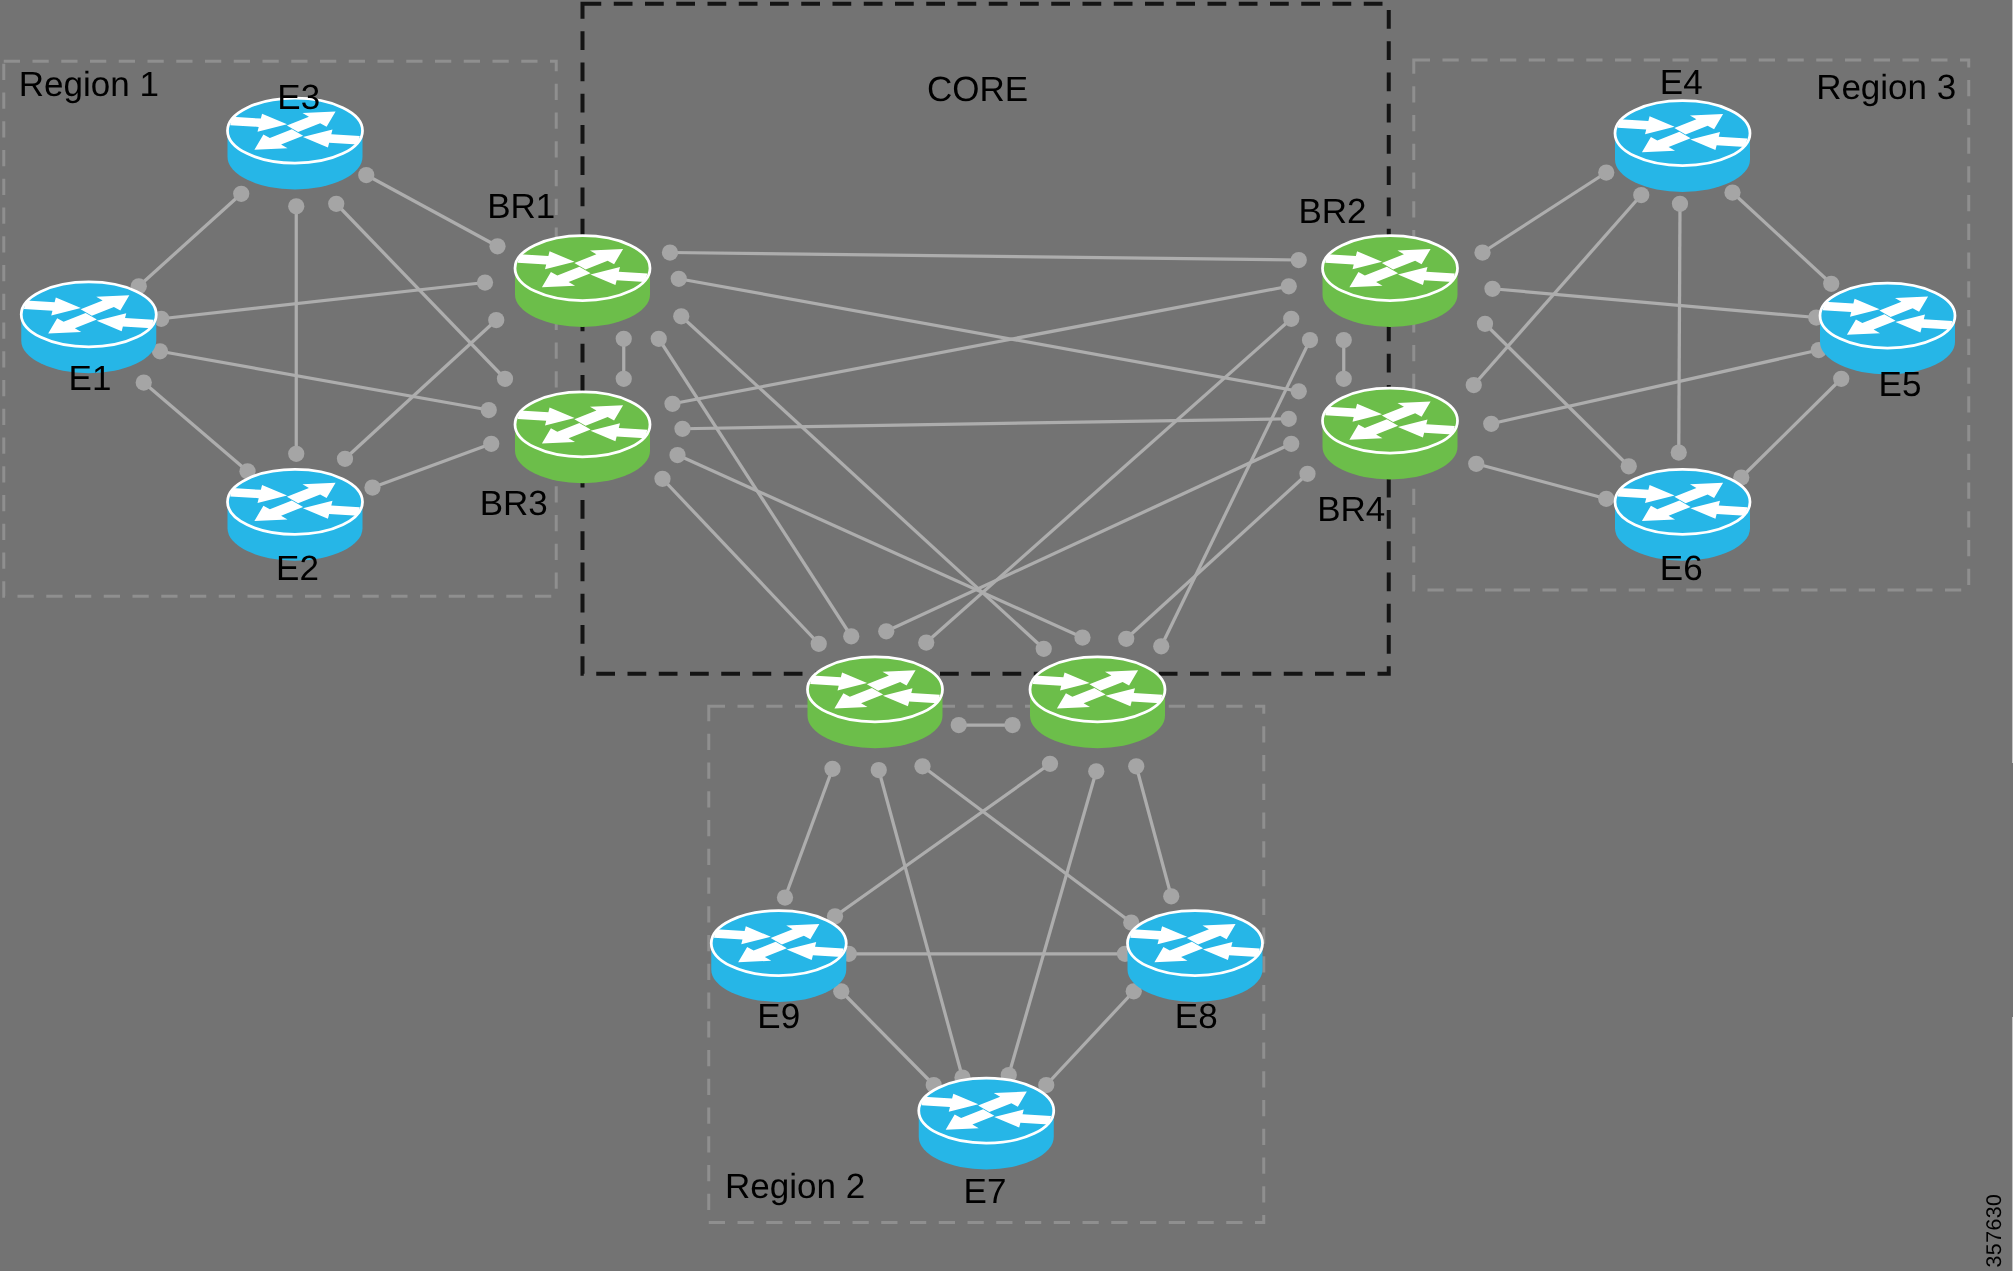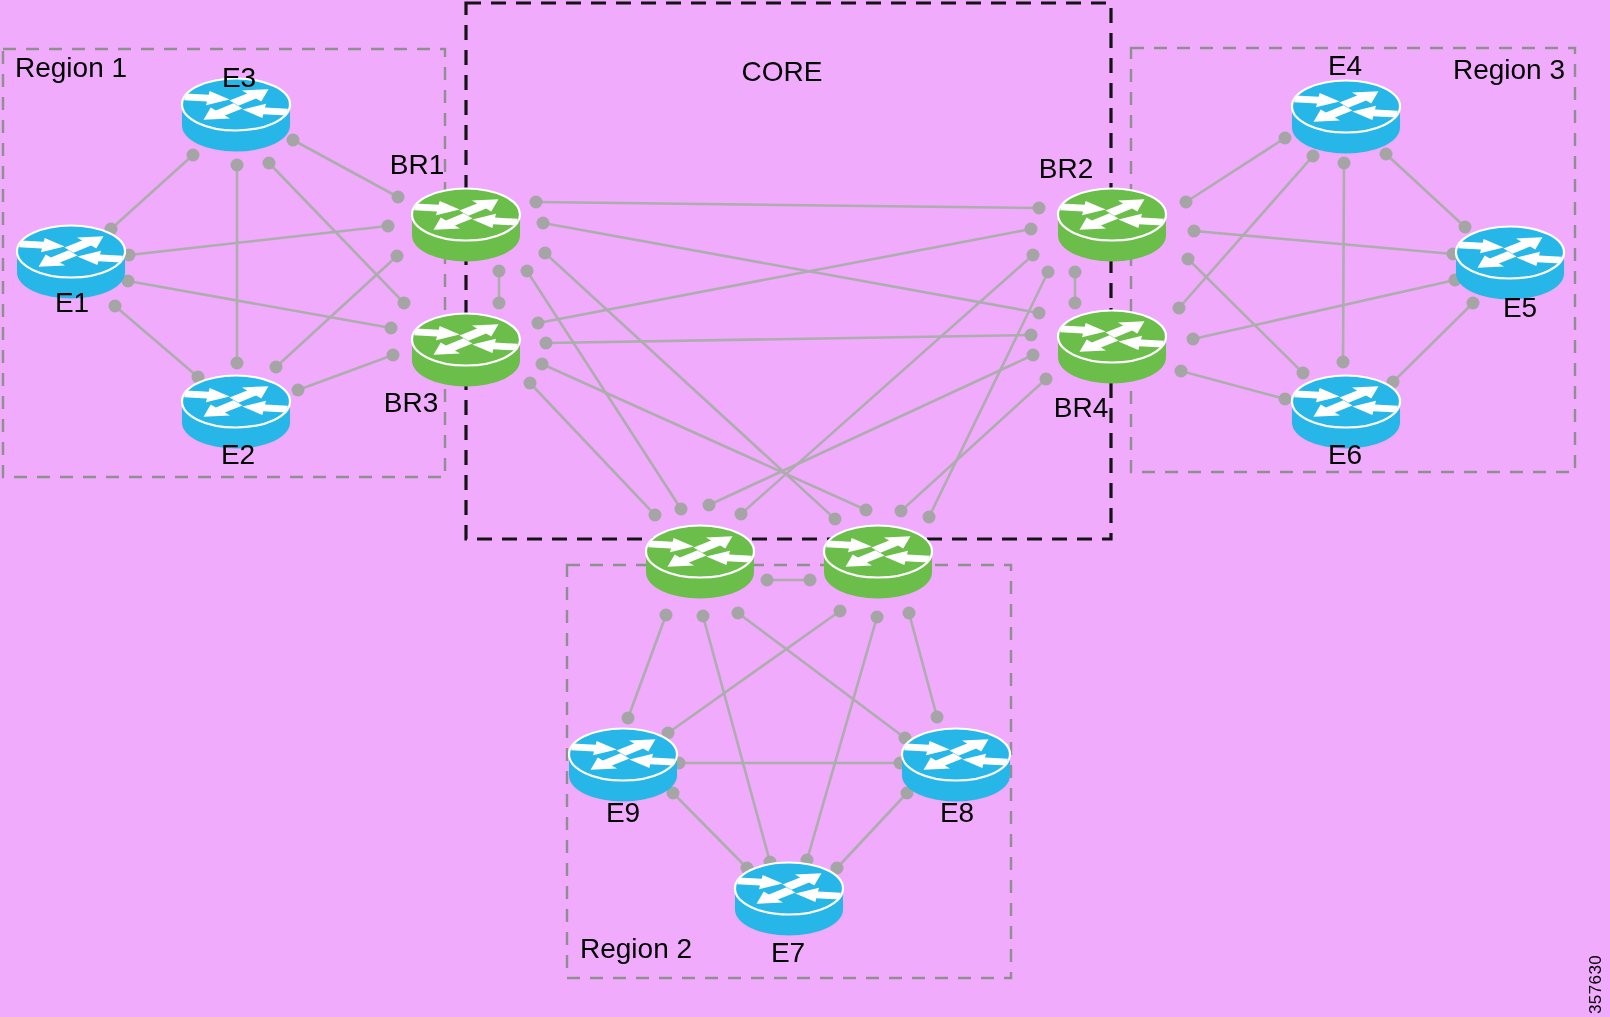--- a/index.html
+++ b/index.html
@@ -1,19 +1,19 @@
 <!DOCTYPE html>
 <html style="--c-edge: #26B6E7; --c-border: #6CBE4A; --c-link: #ADADAD; --c-dot: #A5A5A5; --c-region-border: #8F8F8F; --c-core-border: #141414; --c-label: #000000;"><head>
 <meta charset="utf-8">
 <style>
   html,body{margin:0;padding:0;background:#ffffff;}
   .canvas{
     position:relative;
     width:1610px;height:1017px;
-    background:#f0abfc;
+    background:#737373;
     font-family:"Liberation Sans", sans-serif;
     overflow:hidden;
     text-align:right;
   }
   svg{display:block;}
   .region-box{fill:none;stroke:var(--c-region-border);stroke-width:2.4;stroke-dasharray:13 10;}
   .core-box{fill:none;stroke:var(--c-core-border);stroke-width:3.2;stroke-dasharray:15 10;}
   .link{stroke:var(--c-link);stroke-width:2.6;fill:none;}
   .dot{fill:var(--c-dot);}
   .router .rtop{stroke:#ffffff;stroke-width:2.2;}

